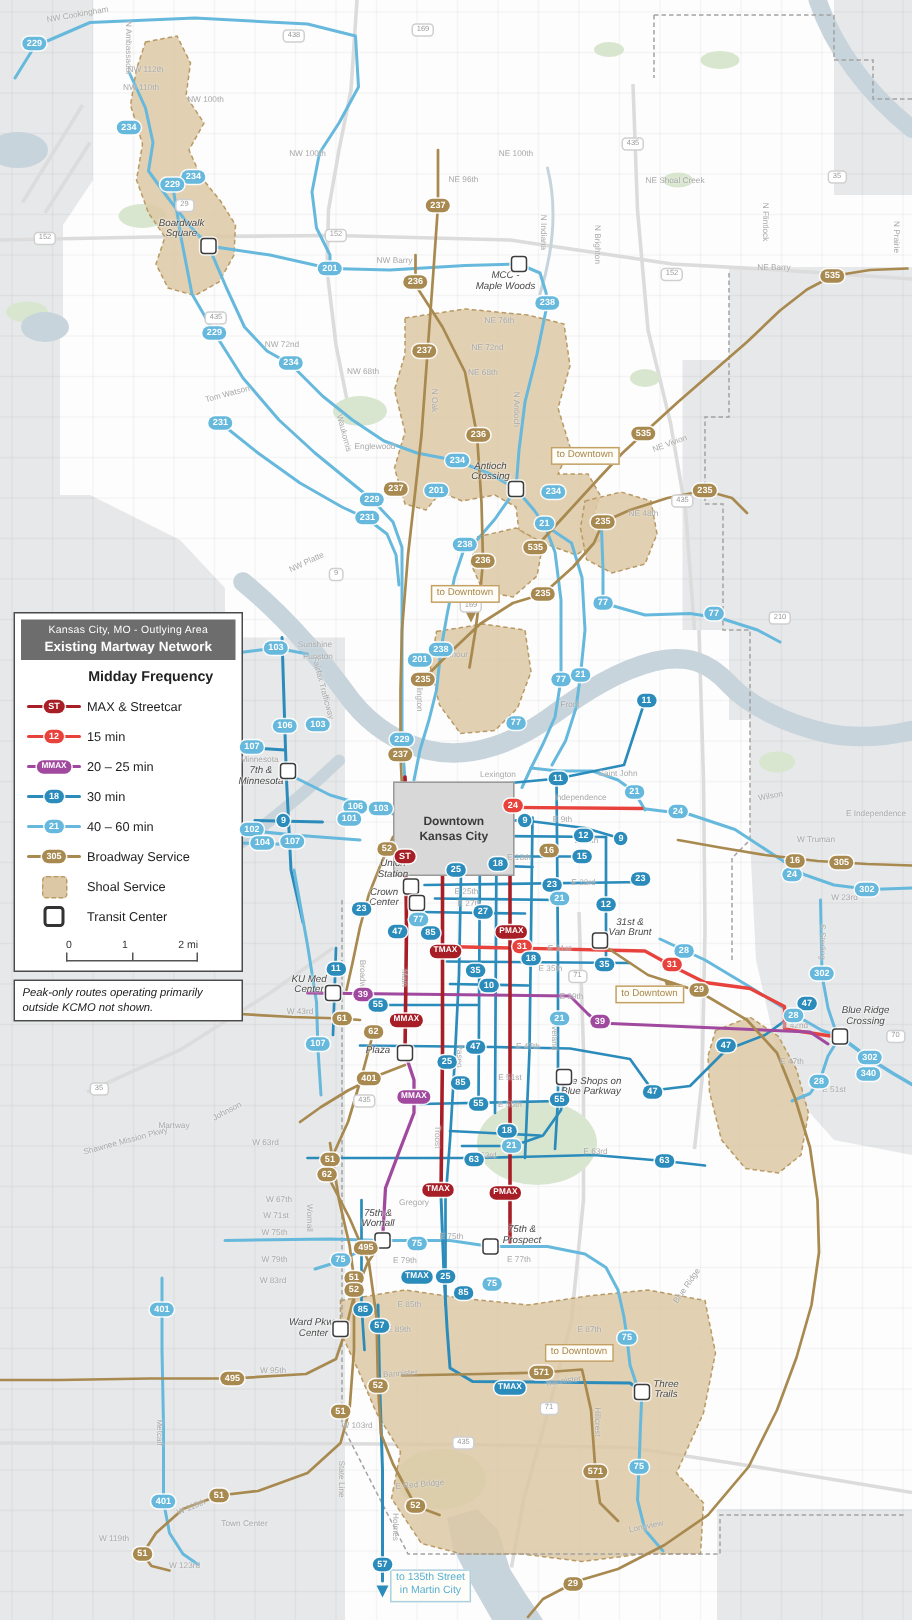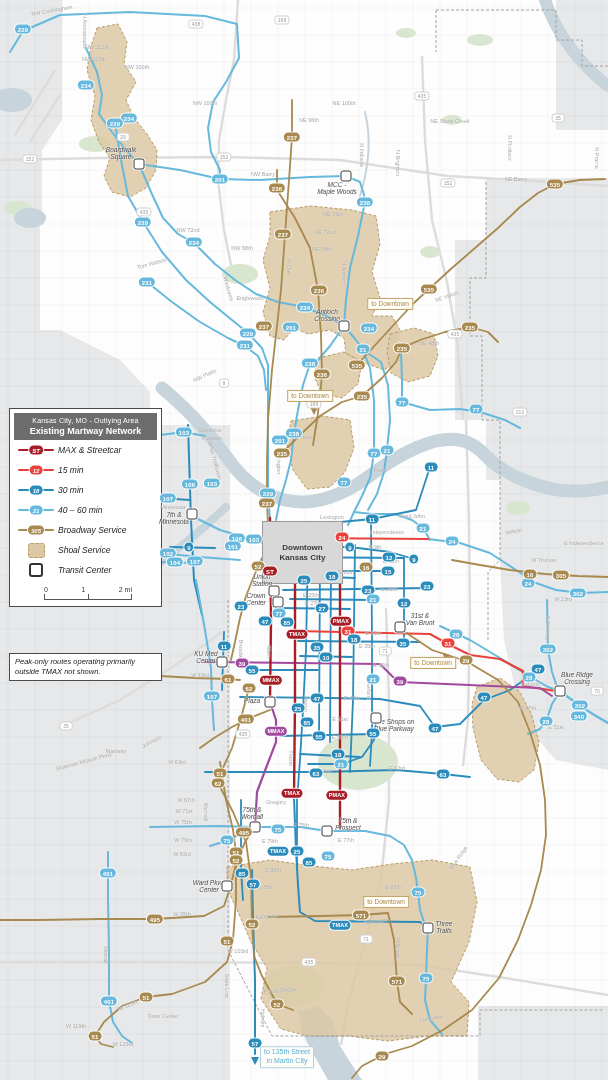--- a/index.html
+++ b/index.html
@@ -30,21 +30,21 @@
     align-items:center;justify-content:center;text-align:center;color:#3a3a3a;
     font-weight:bold;font-size:8px;line-height:1.2;white-space:pre;}
   
   .legend{position:absolute;left:9px;top:408px;width:153px;background:#fff;
     border:1.5px solid #4a4a4a;padding:4px 4px 6px 4px;box-sizing:border-box;}
   .legend-title{background:#6d6d6d;color:#fff;text-align:center;padding:4px 2px;}
   .lt1{font-size:7px;letter-spacing:.2px;}
   .lt2{font-size:9px;font-weight:bold;margin-top:2px;}
   .legend-section{font-size:9.5px;font-weight:bold;color:#222;text-align:center;
     padding:6px 0 4px 30px;}
-  .lrow{display:flex;align-items:center;height:20px;font-style:italic;}
+  .lrow{display:flex;align-items:center;height:20px;}
   .licon{width:44px;display:flex;align-items:center;justify-content:center;position:relative;flex:none;}
   .lline{height:2.5px;width:36px;border-radius:2px;}
   .lbadge{position:absolute;left:50%;top:50%;transform:translate(-50%,-50%);color:#fff;
     font-weight:bold;font-size:6px;padding:1.5px 3px;border-radius:7px;line-height:1;
     box-shadow:0 0 0 1px rgba(255,255,255,.9);}
   .lflex{width:15px;height:13px;background:#dcc8a5;border:1.2px dashed #b99a64;border-radius:3px;}
   .ltc{width:10px;height:10px;background:#fff;border:2px solid #333;border-radius:3px;}
   .llabel{font-size:8.5px;color:#222;}
   .scalebar{margin:6px 0 0 30px;width:88px;}
   .scale-labels{display:flex;justify-content:space-between;font-size:7px;color:#333;
@@ -252,34 +252,42 @@
       <polygon points="0,-5 4,3 -4,3" fill="#2b8cbb" transform="translate(255,1060) rotate(180)"></polygon>
     </svg>
   <div id="overlay">
     <div class="dtbox" id="dtbox" style="left: 262px; top: 521px; width: 79px; height: 61px;">Downtown
 Kansas City</div>
     <div class="legend">
       <div class="legend-title">
         <div class="lt1">Kansas City, MO - Outlying Area</div>
         <div class="lt2">Existing Martway Network</div>
       </div>
+      <div class="legend-section">Midday Frequency</div>
       <div id="legend-rows">
           <div class="lrow">
             <div class="licon">
               <div class="lline" style="background: rgb(168, 30, 39);"></div>
               <div class="lbadge" style="background: rgb(168, 30, 39);">ST</div>
             </div>
             <div class="llabel">MAX &amp; Streetcar</div>
           </div>
           <div class="lrow">
             <div class="licon">
               <div class="lline" style="background: rgb(232, 66, 61);"></div>
               <div class="lbadge" style="background: rgb(232, 66, 61);">12</div>
             </div>
             <div class="llabel">15 min</div>
+          </div>
+          <div class="lrow">
+            <div class="licon">
+              <div class="lline" style="background: rgb(160, 73, 158);"></div>
+              <div class="lbadge" style="background: rgb(160, 73, 158); font-size: 5.5px;">MMAX</div>
+            </div>
+            <div class="llabel">20 – 25 min</div>
           </div>
           <div class="lrow">
             <div class="licon">
               <div class="lline" style="background: rgb(43, 140, 187);"></div>
               <div class="lbadge" style="background: rgb(43, 140, 187);">18</div>
             </div>
             <div class="llabel">30 min</div>
           </div>
           <div class="lrow">
             <div class="licon">
@@ -310,21 +318,21 @@
         </div>
       <div class="scalebar">
         <div class="scale-labels" id="scale-labels">
             <span>0</span>
             <span>1</span>
             <span>2 mi</span>
           </div>
         <div class="scale-line"></div>
       </div>
     </div>
-    <div class="note">Peak-only routes operating primarily outside TMAX not shown.</div>
+    <div class="note">Peak-only routes operating primarily outside KCMO not shown.</div>
   <div class="street" style="left: 52px; top: 11px; transform: translate(-50%, -50%) rotate(-10deg);">NW Cookingham</div>
       <div class="street" style="left: 84px; top: 32px; transform: translate(-50%, -50%) rotate(90deg);">N Ambassador</div>
       <div class="street" style="left: 97px; top: 48px; transform: translate(-50%, -50%) rotate(0deg);">NW 112th</div>
       <div class="street" style="left: 94px; top: 60px; transform: translate(-50%, -50%) rotate(0deg);">NW 110th</div>
       <div class="street" style="left: 137px; top: 68px; transform: translate(-50%, -50%) rotate(0deg);">NW 100th</div>
       <div class="street" style="left: 205px; top: 104px; transform: translate(-50%, -50%) rotate(0deg);">NW 100th</div>
       <div class="street" style="left: 309px; top: 121px; transform: translate(-50%, -50%) rotate(0deg);">NE 96th</div>
       <div class="street" style="left: 344px; top: 104px; transform: translate(-50%, -50%) rotate(0deg);">NE 100th</div>
       <div class="street" style="left: 450px; top: 122px; transform: translate(-50%, -50%) rotate(0deg);">NE Shoal Creek</div>
       <div class="street" style="left: 509px; top: 148px; transform: translate(-50%, -50%) rotate(90deg);">N Flintlock</div>

